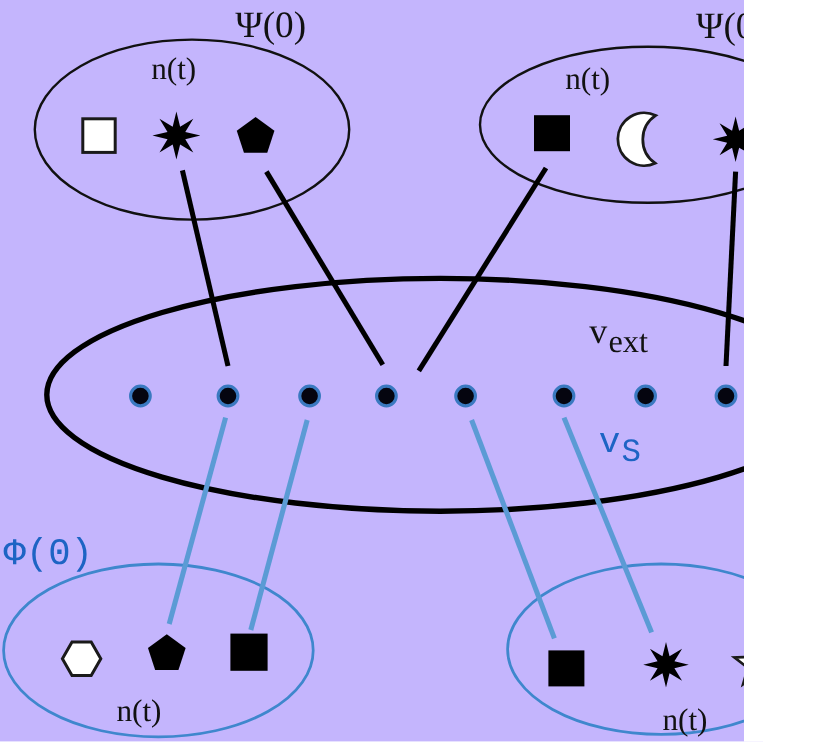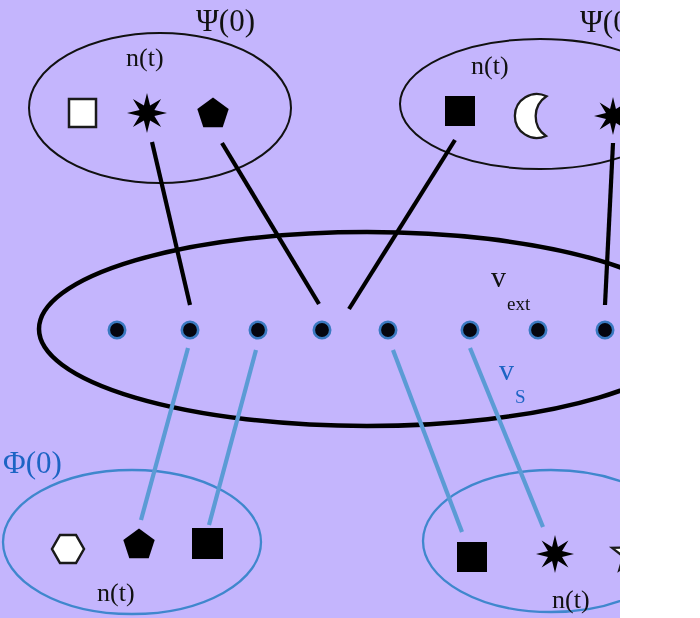--- a/index.html
+++ b/index.html
@@ -4,23 +4,23 @@
 <style>
   html,body{margin:0;padding:0;background:#ffffff;}
   #canvas{
     position:relative;width:620px;height:618px;background:#c4b5fd;
     font-family:"Liberation Serif","DejaVu Serif",serif;overflow:hidden;
   }
   #canvas svg{position:absolute;left:0;top:0;}
   .lbl{position:absolute;white-space:nowrap;color:#111;line-height:1;}
   .set-label{font-size:31px;}
   .occ-label{font-size:26px;}
-  .blue-text{color:#1d64c4;}
+  .blue-text{color:#1d64c4;font-family:Liberation Mono, monospace;}
   .v-label{font-size:30px;}
-  .v-label sub{font-size:19px;line-height:0;position:relative;top:16px;left:1px;}
+  .v-label sub{font-size:27px;line-height:0;position:relative;top:0;left:1px;}
   .tilde-wrap{position:relative;display:inline-block;}
   .tilde-mark{
     position:absolute;top:-15px;left:0;width:26px;text-align:center;
     font-size:34px;line-height:1;
   }
   .e-thin{fill:none;stroke:#111;stroke-width:2px;}
   .e-thick{fill:none;stroke:#000;stroke-width:4.5px;}
   .e-blue{fill:none;stroke:#3f87cd;stroke-width:2.3px;}
   .black-line{stroke:#000;stroke-width:4.2px;}
   .blue-line{stroke:#5b9bd5;stroke-width:4.2px;}

